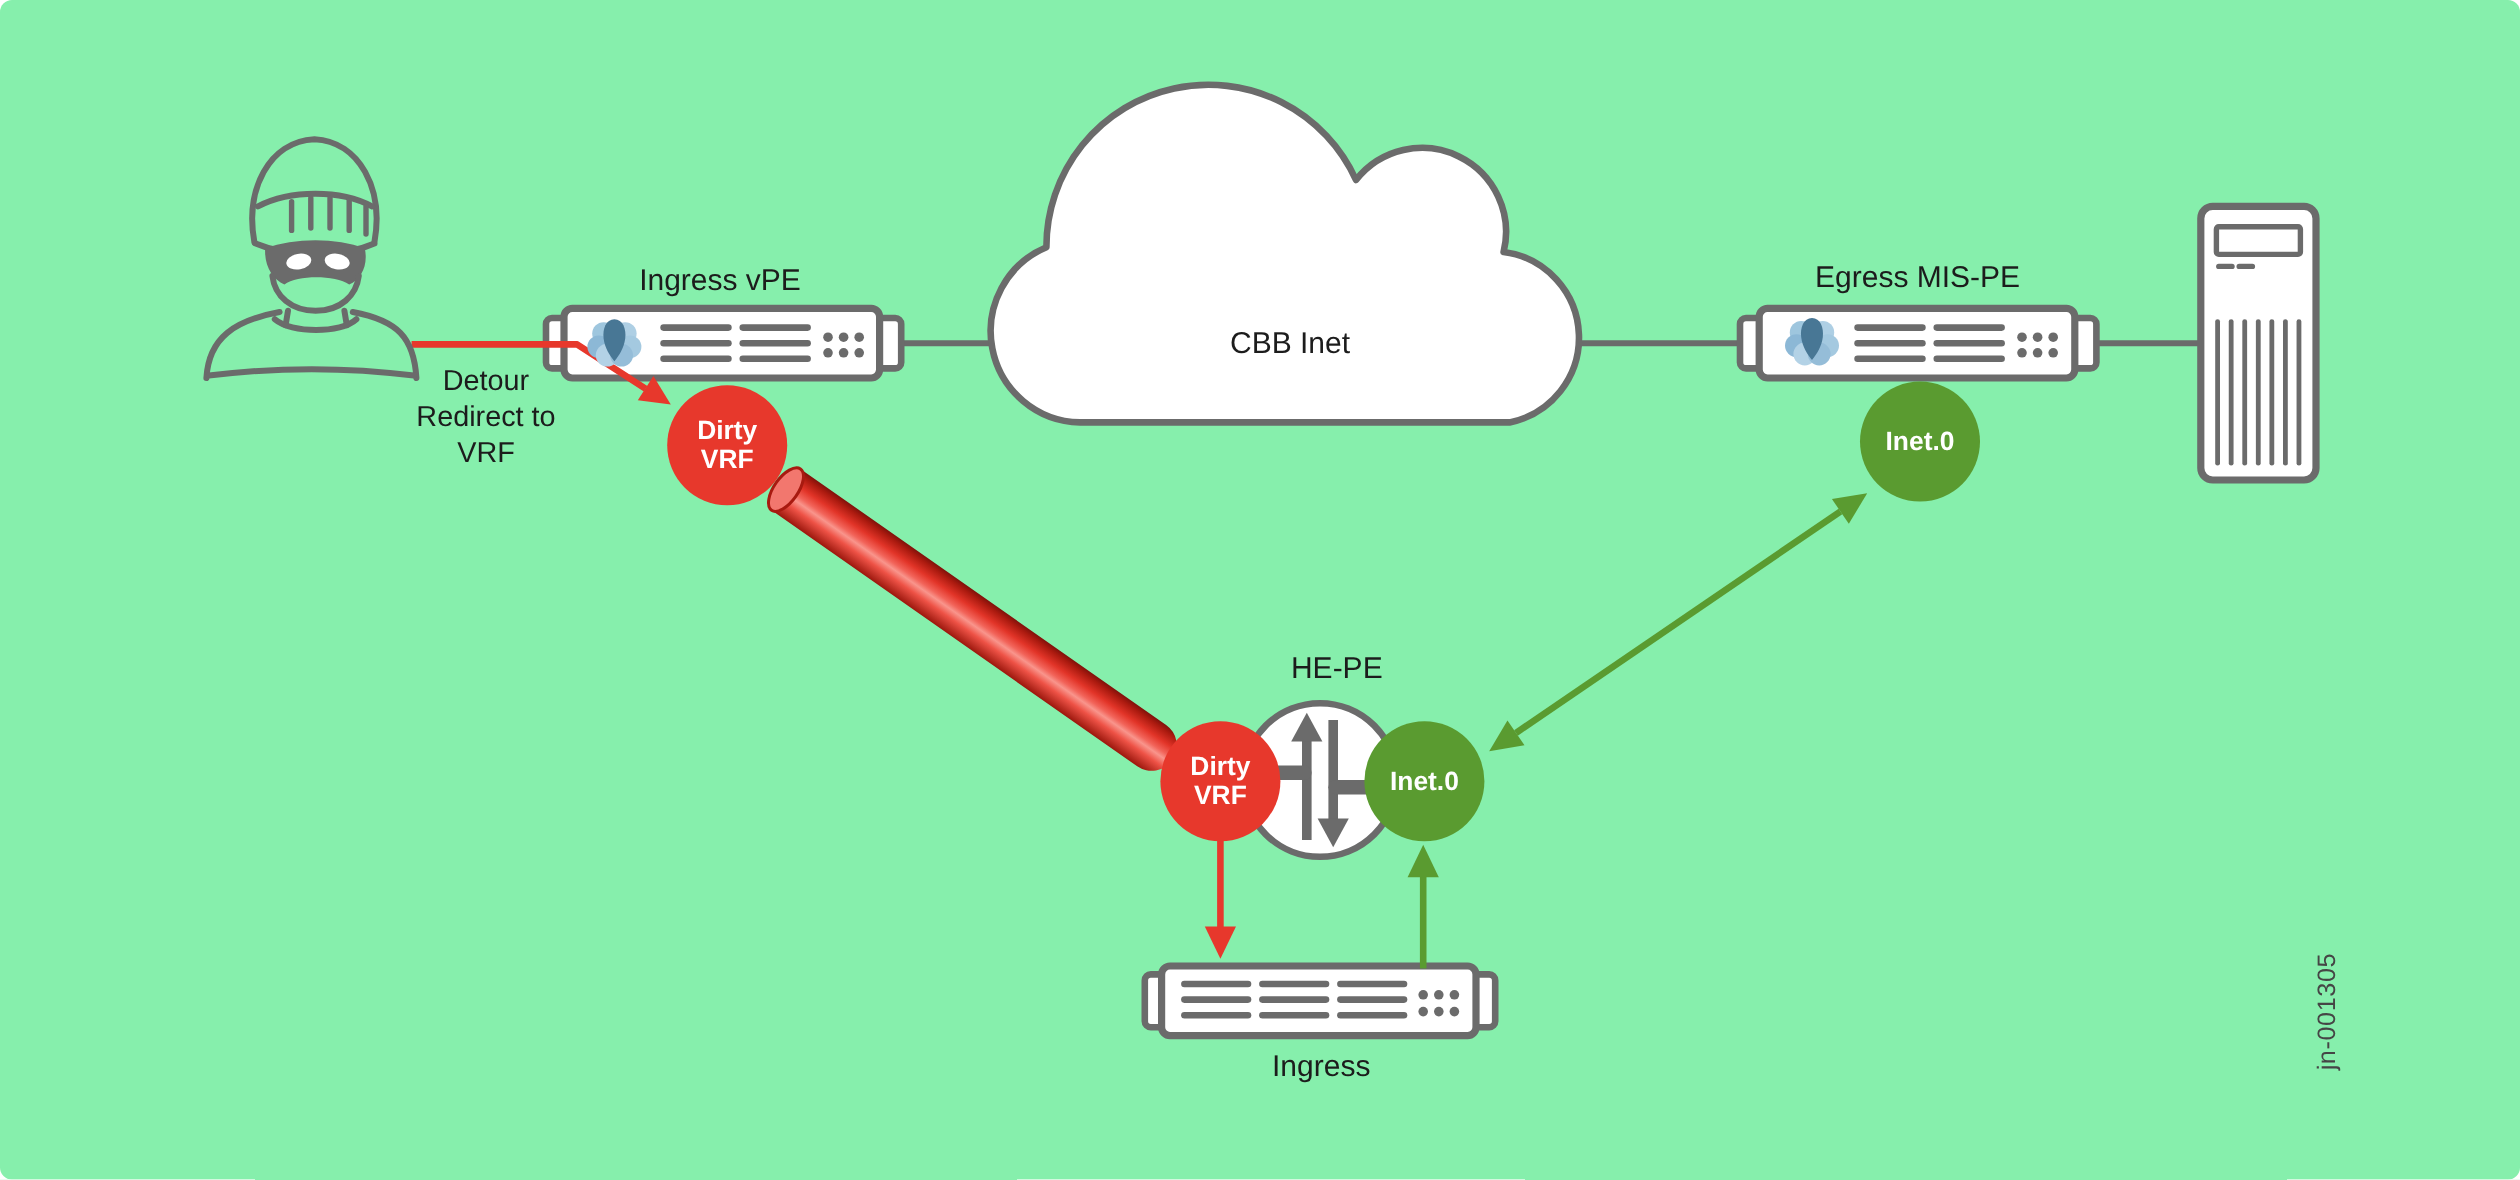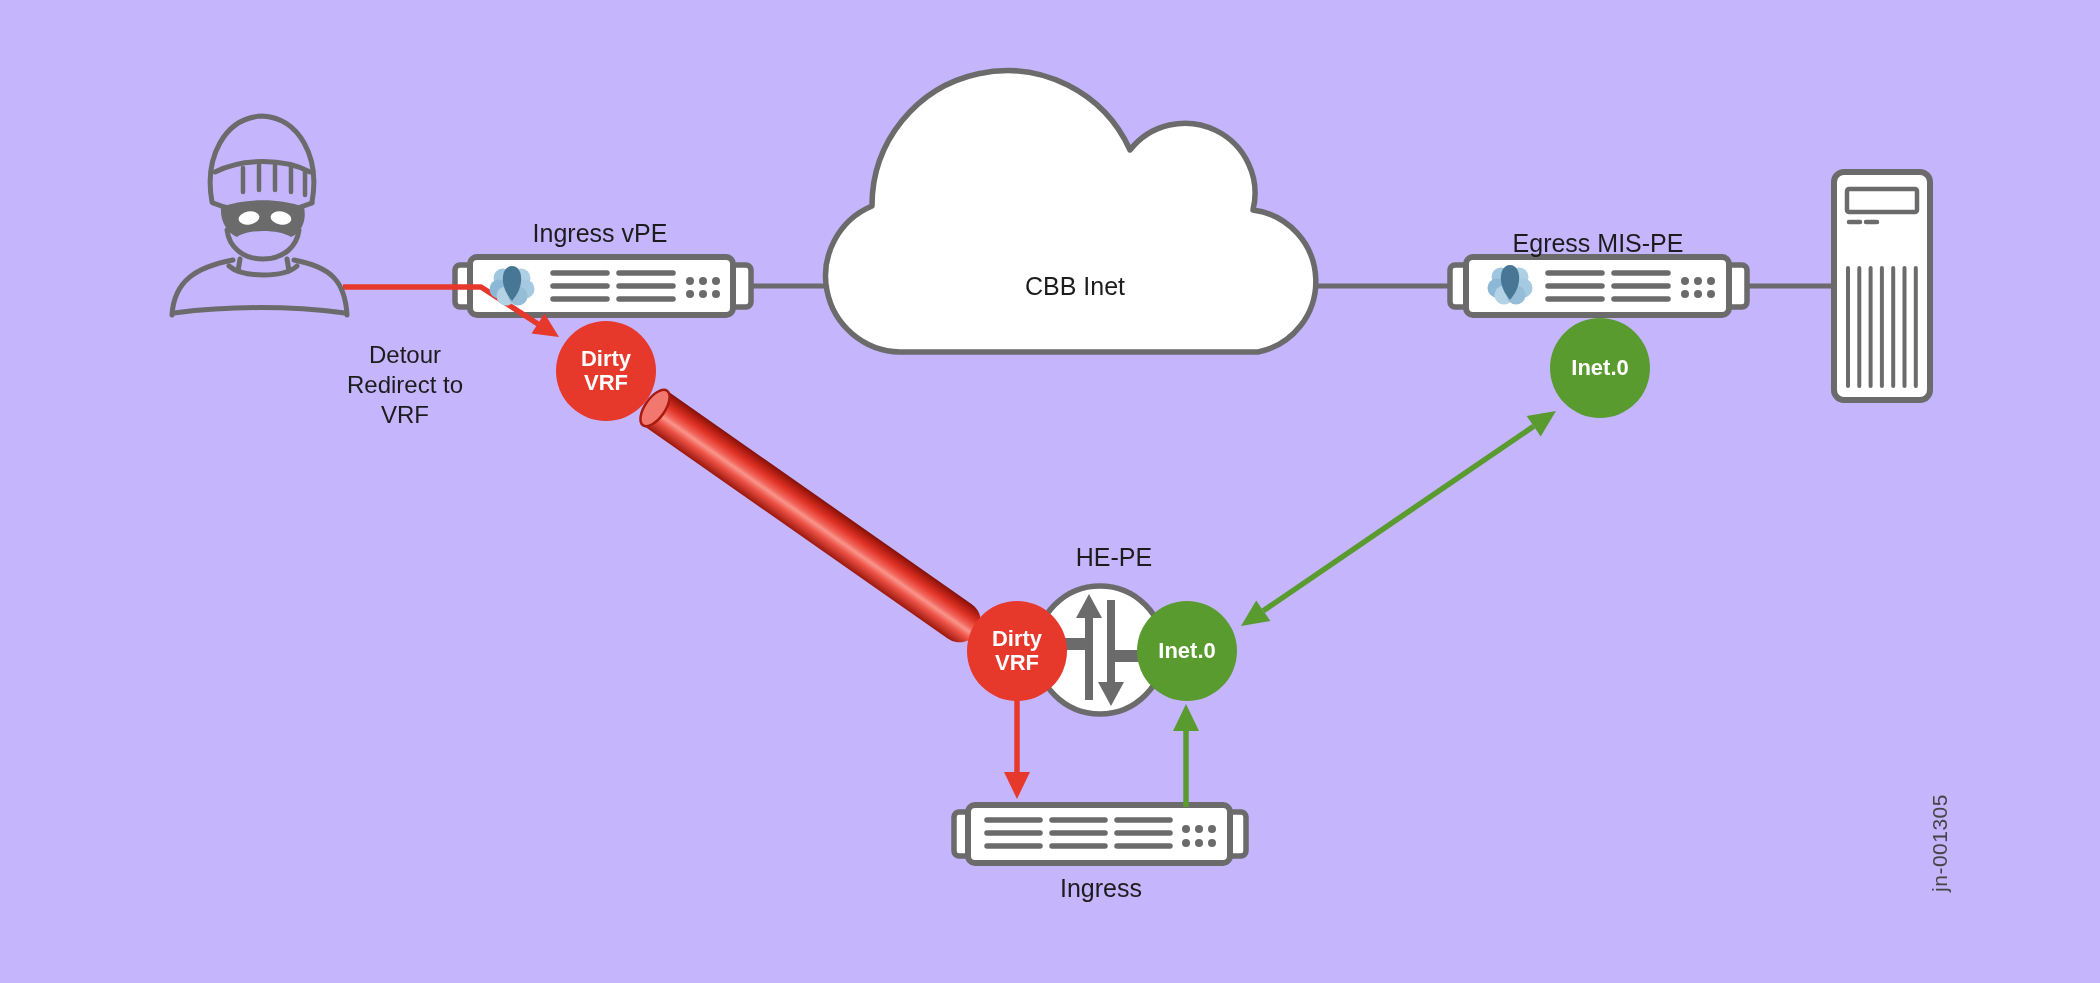--- a/index.html
+++ b/index.html
@@ -1,40 +1,41 @@
 <!DOCTYPE html>
 <html><head>
 <meta charset="utf-8">
 <style>
   html, body { margin: 0; padding: 0; background: #ffffff; }
   .canvas {
     position: relative;
     width: 2100px;
     height: 983px;
-    background: #c4b5fd;
+    background: #86efac;
     overflow: hidden;
     font-family: "Liberation Sans", sans-serif;
+    border-radius: 10px;
   }
   .svg-layer {
     position: absolute;
     left: 0; top: 0;
     width: 2100px; height: 983px;
     z-index: 1;
   }
   .label {
     position: absolute;
     transform: translate(-50%, -50%);
     color: #1c1c1c;
     font-size: 25px;
     line-height: 1.25;
     text-align: center;
     white-space: pre-line;
     z-index: 3;
   }
-  .label.annotation { font-size: 24px; margin-top: 37px; }
+  .label.annotation { font-size: 24px; }
   .badge {
     position: absolute;
     transform: translate(-50%, -50%);
     width: 100px;
     height: 100px;
     border-radius: 50%;
     display: flex;
     align-items: center;
     justify-content: center;
     color: #ffffff;
@@ -249,21 +250,21 @@
       <path d="M 240 259 L 238 271 M 287 259 L 289 271"></path>
       <path d="M 229 266 C 243 278 284 278 297 266"></path>
       <path d="M 172 315 C 174 281 196 267 233 260"></path>
       <path d="M 294 260 C 331 267 345 281 347 315"></path>
       <path d="M 174 313 C 230 306 290 306 345 313"></path>
     </g>
   </svg>
 
   <div class="label" style="left:600px; top:234px;">Ingress vPE</div>
   <div class="label" style="left:1075px; top:287px;">CBB Inet</div>
-  <div class="label" style="left:1598px; top:244px;">Egress MIS-PE</div>
+  <div class="label" style="left:1598px; top:232px;">Egress MIS-PE</div>
   <div class="label" style="left:1114px; top:558px;">HE-PE</div>
   <div class="label" style="left:1101px; top:889px;">Ingress</div>
   <div class="label annotation" style="left:405px; top:348px;">Detour
 Redirect to
 VRF</div>
 
   <div class="badge red" style="left:606px; top:371px;">Dirty
 VRF</div>
   <div class="badge red" style="left:1017px; top:651px;">Dirty
 VRF</div>

